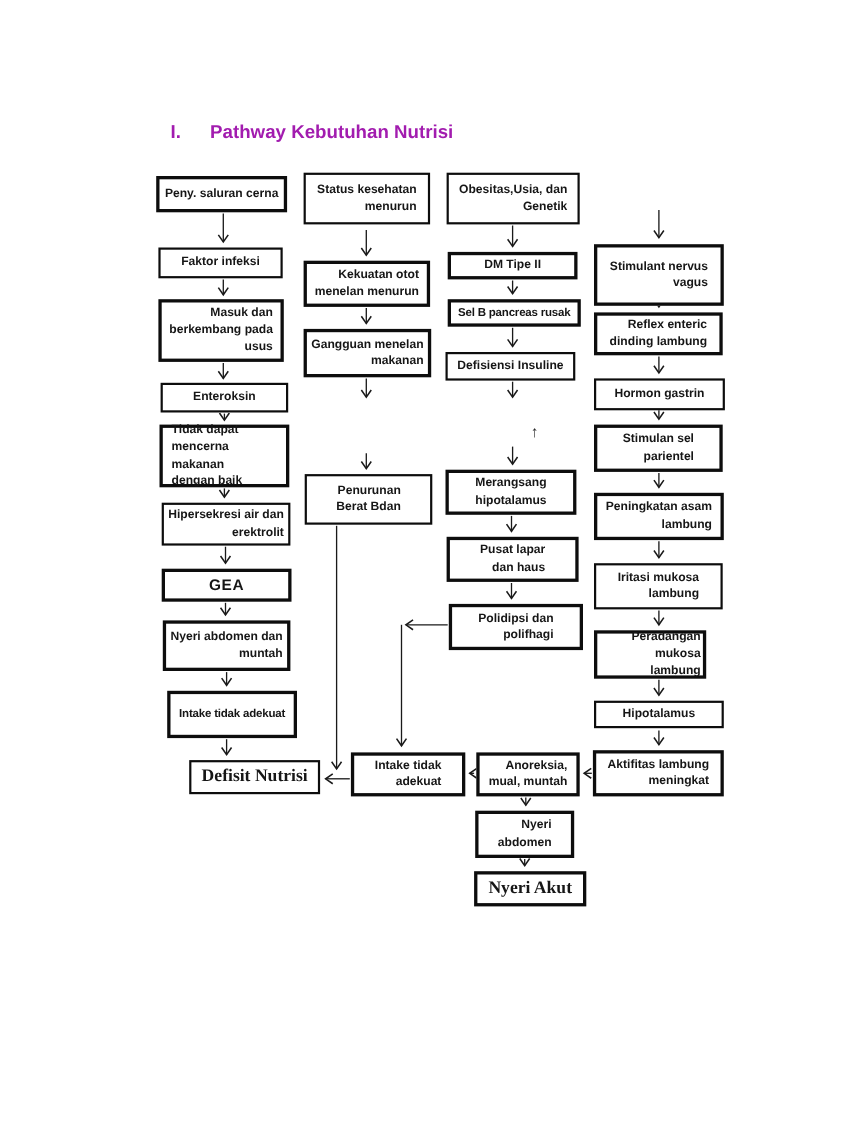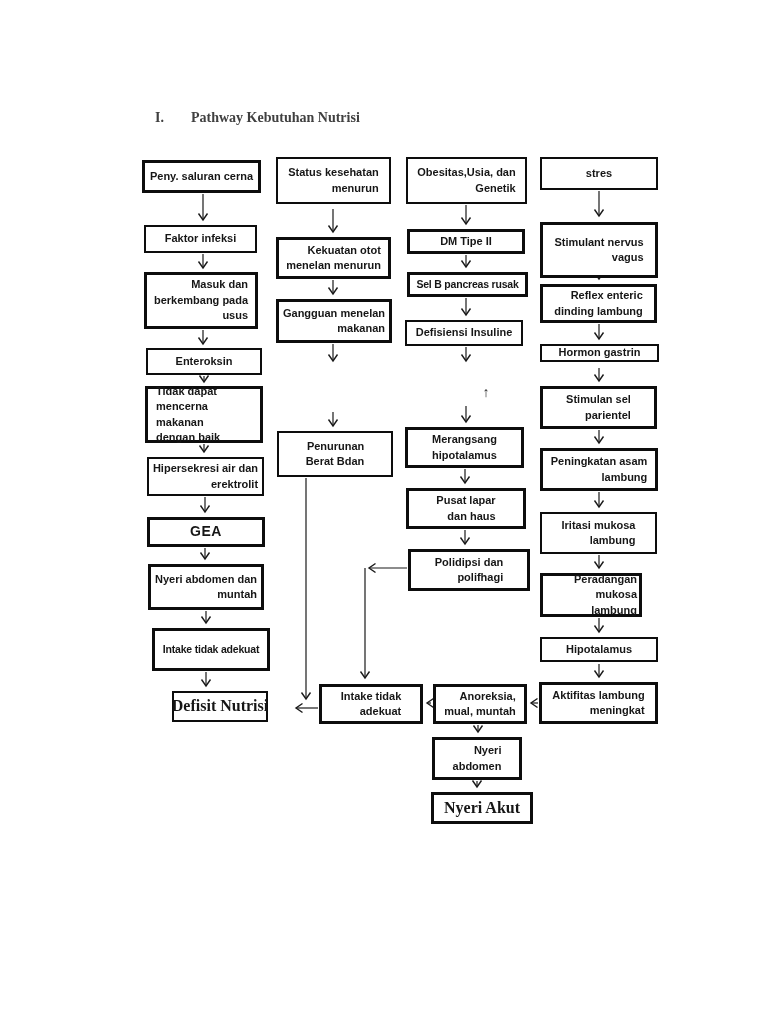--- a/index.html
+++ b/index.html
@@ -2,22 +2,22 @@
 <html><head>
 <meta charset="utf-8">
 <style>
   html,body{margin:0;padding:0;background:#ffffff;}
   .page{
     position:relative;width:768px;height:1024px;background:#ffffff;overflow:hidden;
     font-family:"Liberation Sans",sans-serif;color:#111;
   }
   .title{
     position:absolute;left:155px;top:110px;
-    font-family:Liberation Serif, serif;
-    font-weight:bold;font-size:14px;color:#404040;
+    font-family:Liberation Sans, sans-serif;
+    font-weight:bold;font-size:17px;color:#a21caf;
   }
   .title .num{display:inline-block;width:36px;}
   .node{
     position:absolute;box-sizing:border-box;
     border:2px solid #0d0d0d;background:#fff;
     display:flex;align-items:center;justify-content:center;
     text-align:right;white-space:pre-line;
     font-size:11px;font-weight:600;line-height:1.4;color:#161616;
     padding:1px 2px;
   }
@@ -104,21 +104,21 @@
   <div class="node" style="left:146px;top:348px;width:116px;height:27px">Enteroksin</div>
   <div class="node b3 left" style="left:145px;top:386px;width:118px;height:57px">Tidak dapat
 mencerna makanan
 dengan baik</div>
   <div class="node" style="left:147px;top:457px;width:117px;height:39px">Hipersekresi air dan
 erektrolit</div>
   <div class="node b3 gea" style="left:147px;top:517px;width:118px;height:30px">GEA</div>
   <div class="node b3" style="left:148px;top:564px;width:116px;height:46px">Nyeri abdomen dan
 muntah</div>
   <div class="node b3 tight" style="left:152px;top:628px;width:118px;height:43px">Intake tidak adekuat</div>
-  <div class="node serif-big" style="left:172px;top:691px;width:96px;height:31px">Defisit Nutrisi</div>
+  <div class="node serif-big" style="left:172px;top:691px;width:119px;height:31px">Defisit Nutrisi</div>
 
   <div class="node" style="left:276px;top:157px;width:115px;height:47px">Status kesehatan
 menurun</div>
   <div class="node b3" style="left:276px;top:237px;width:115px;height:42px">Kekuatan otot
 menelan menurun</div>
   <div class="node b3" style="left:276px;top:299px;width:116px;height:44px">Gangguan menelan
 makanan</div>
   <div class="node" style="left:277px;top:431px;width:116px;height:46px">Penurunan
 Berat Bdan</div>
 
@@ -128,26 +128,25 @@
   <div class="node b3 tight" style="left:407px;top:272px;width:121px;height:25px">Sel B pancreas rusak</div>
   <div class="node" style="left:405px;top:320px;width:118px;height:26px">Defisiensi Insuline</div>
   <div class="inc-arrow">↑</div>
   <div class="node b3" style="left:405px;top:427px;width:119px;height:41px">Merangsang
 hipotalamus</div>
   <div class="node b3" style="left:406px;top:488px;width:120px;height:41px">Pusat lapar
 dan haus</div>
   <div class="node b3" style="left:408px;top:549px;width:122px;height:42px">Polidipsi dan
 polifhagi</div>
 
-  <div class="node" style="left:540px;top:157px;width:118px;height:33px">stres</div>
   <div class="node b3" style="left:540px;top:222px;width:118px;height:56px">Stimulant nervus
 vagus</div>
   <div class="node b3" style="left:540px;top:284px;width:117px;height:39px">Reflex enteric
 dinding lambung</div>
-  <div class="node" style="left:540px;top:344px;width:119px;height:18px">Hormon gastrin</div>
+  <div class="node" style="left:540px;top:344px;width:119px;height:29px">Hormon gastrin</div>
   <div class="node b3" style="left:540px;top:386px;width:117px;height:43px">Stimulan sel
 parientel</div>
   <div class="node b3" style="left:540px;top:448px;width:118px;height:43px">Peningkatan asam
 lambung</div>
   <div class="node" style="left:540px;top:512px;width:117px;height:42px">Iritasi mukosa
 lambung</div>
   <div class="node b3" style="left:540px;top:573px;width:102px;height:44px">Peradangan mukosa
 lambung</div>
   <div class="node" style="left:540px;top:637px;width:118px;height:25px">Hipotalamus</div>
   <div class="node b3" style="left:539px;top:682px;width:119px;height:42px">Aktifitas lambung

